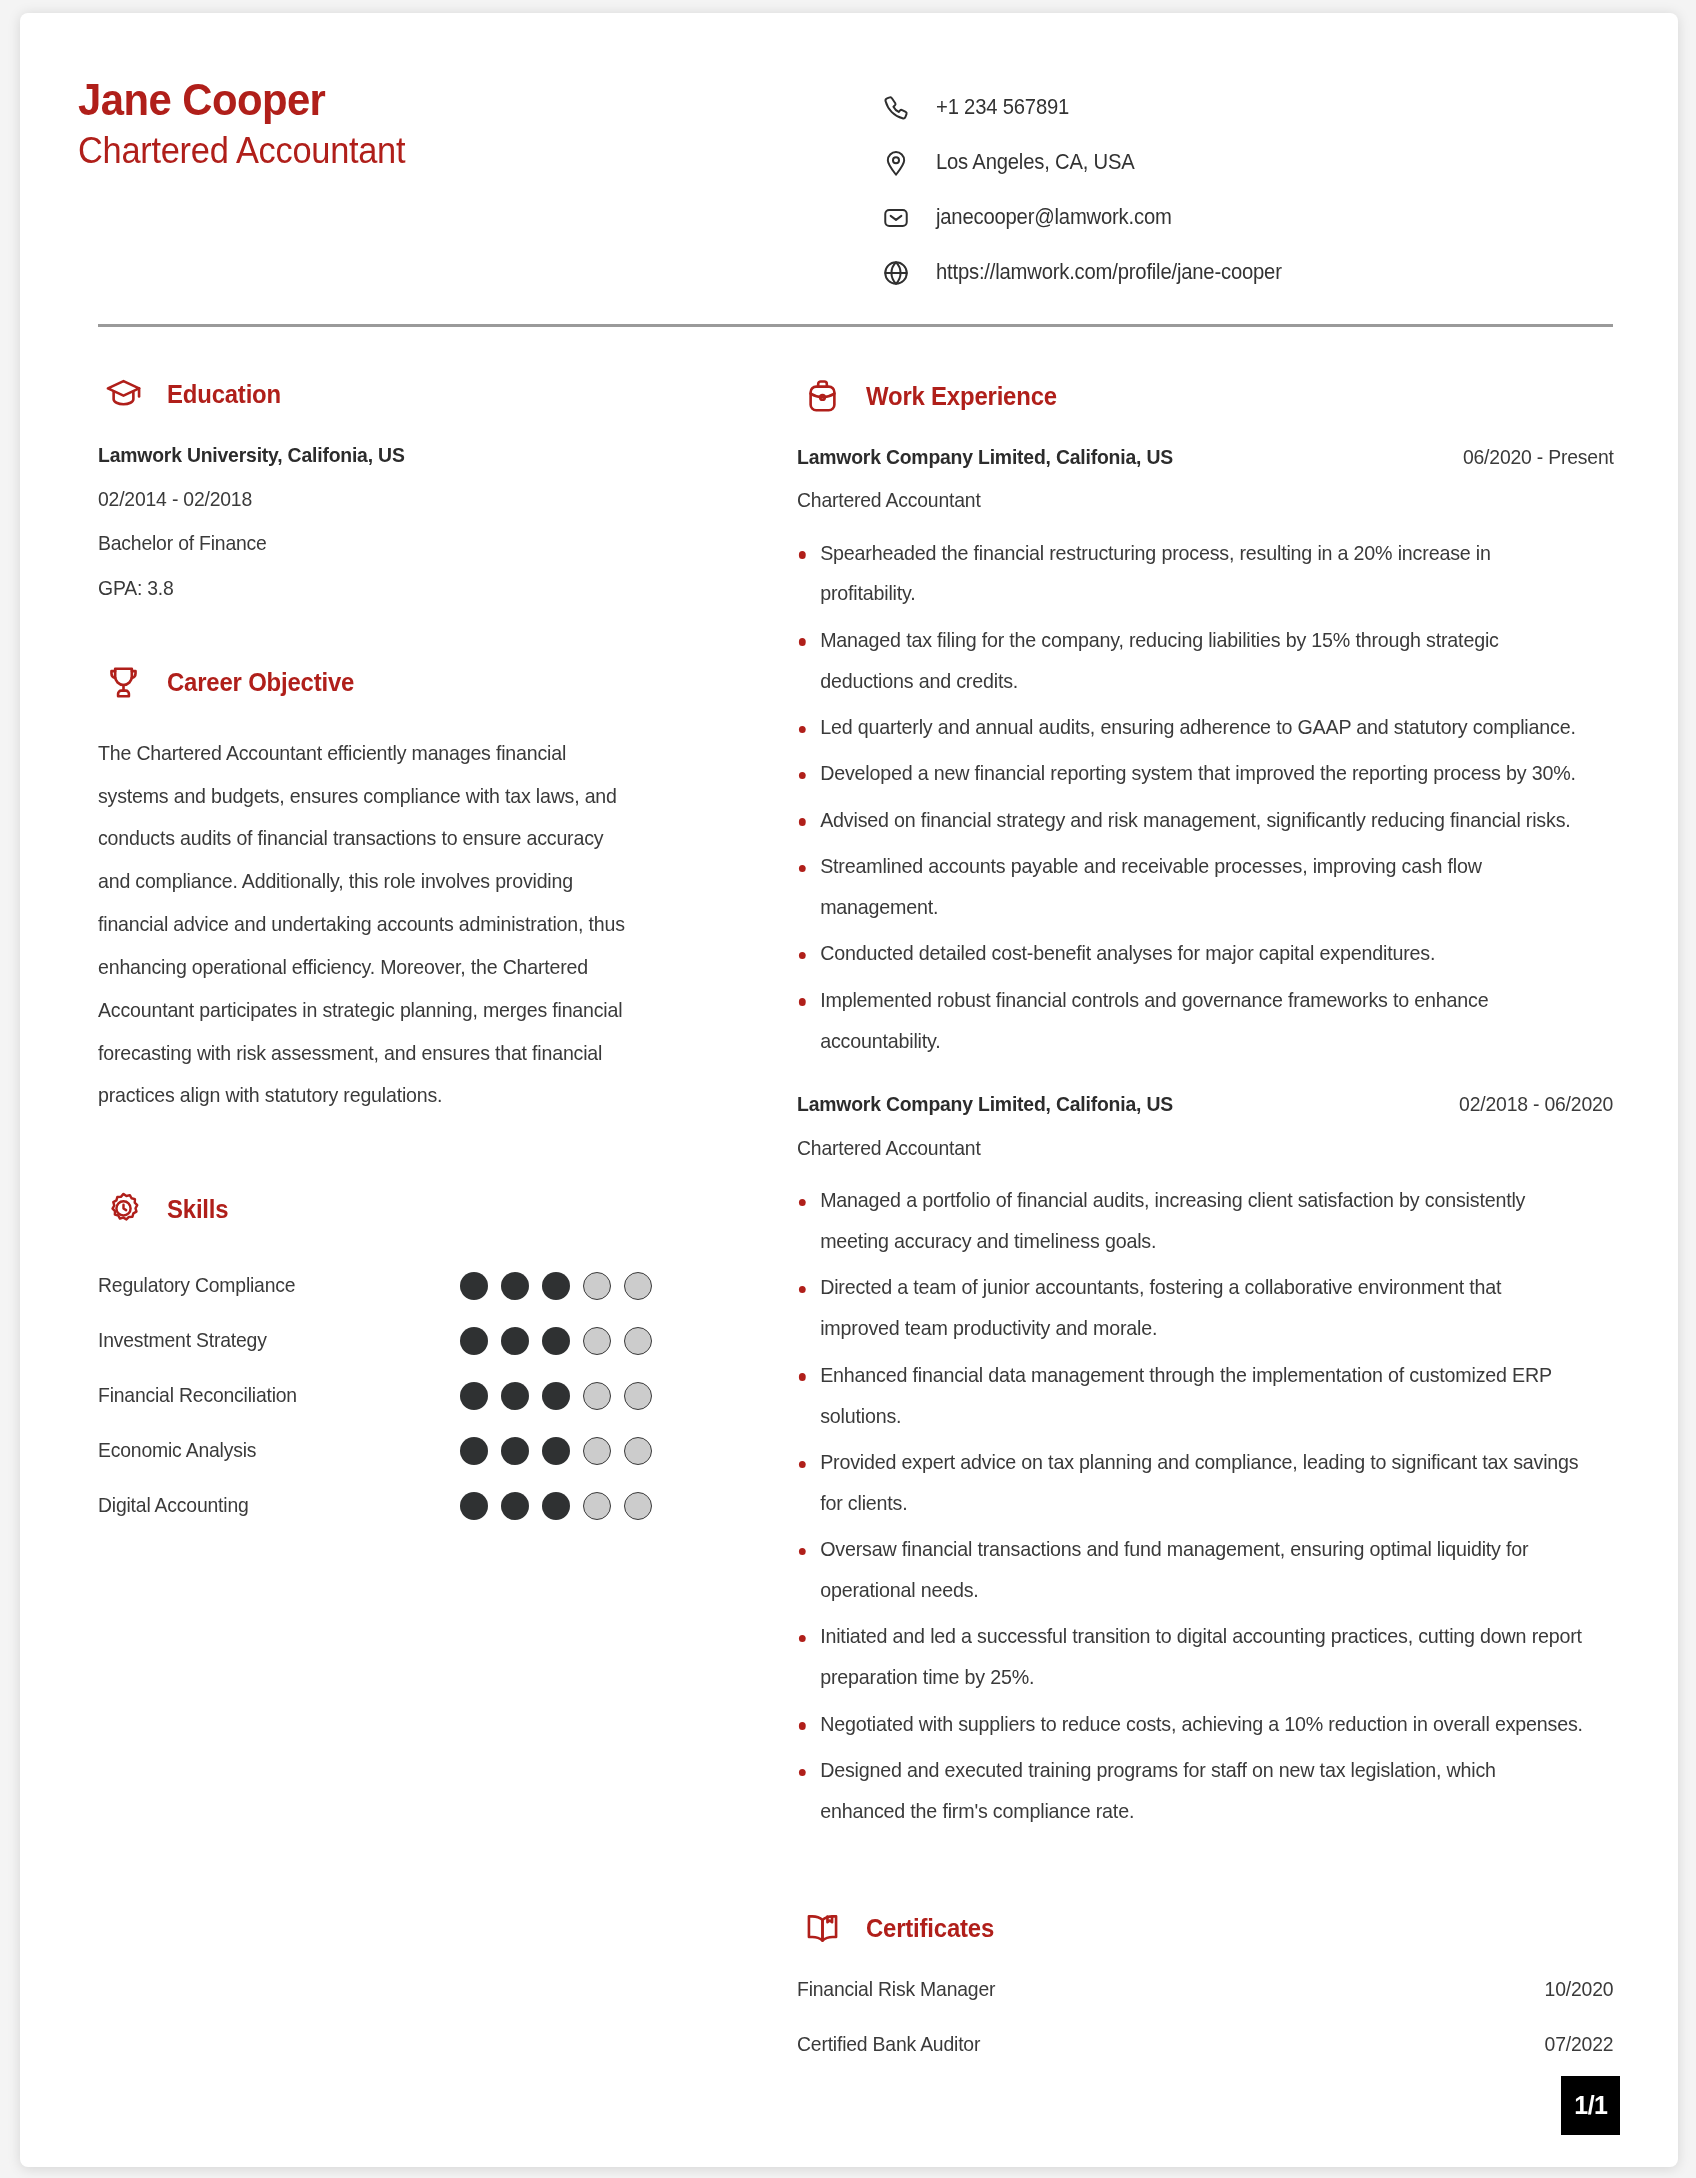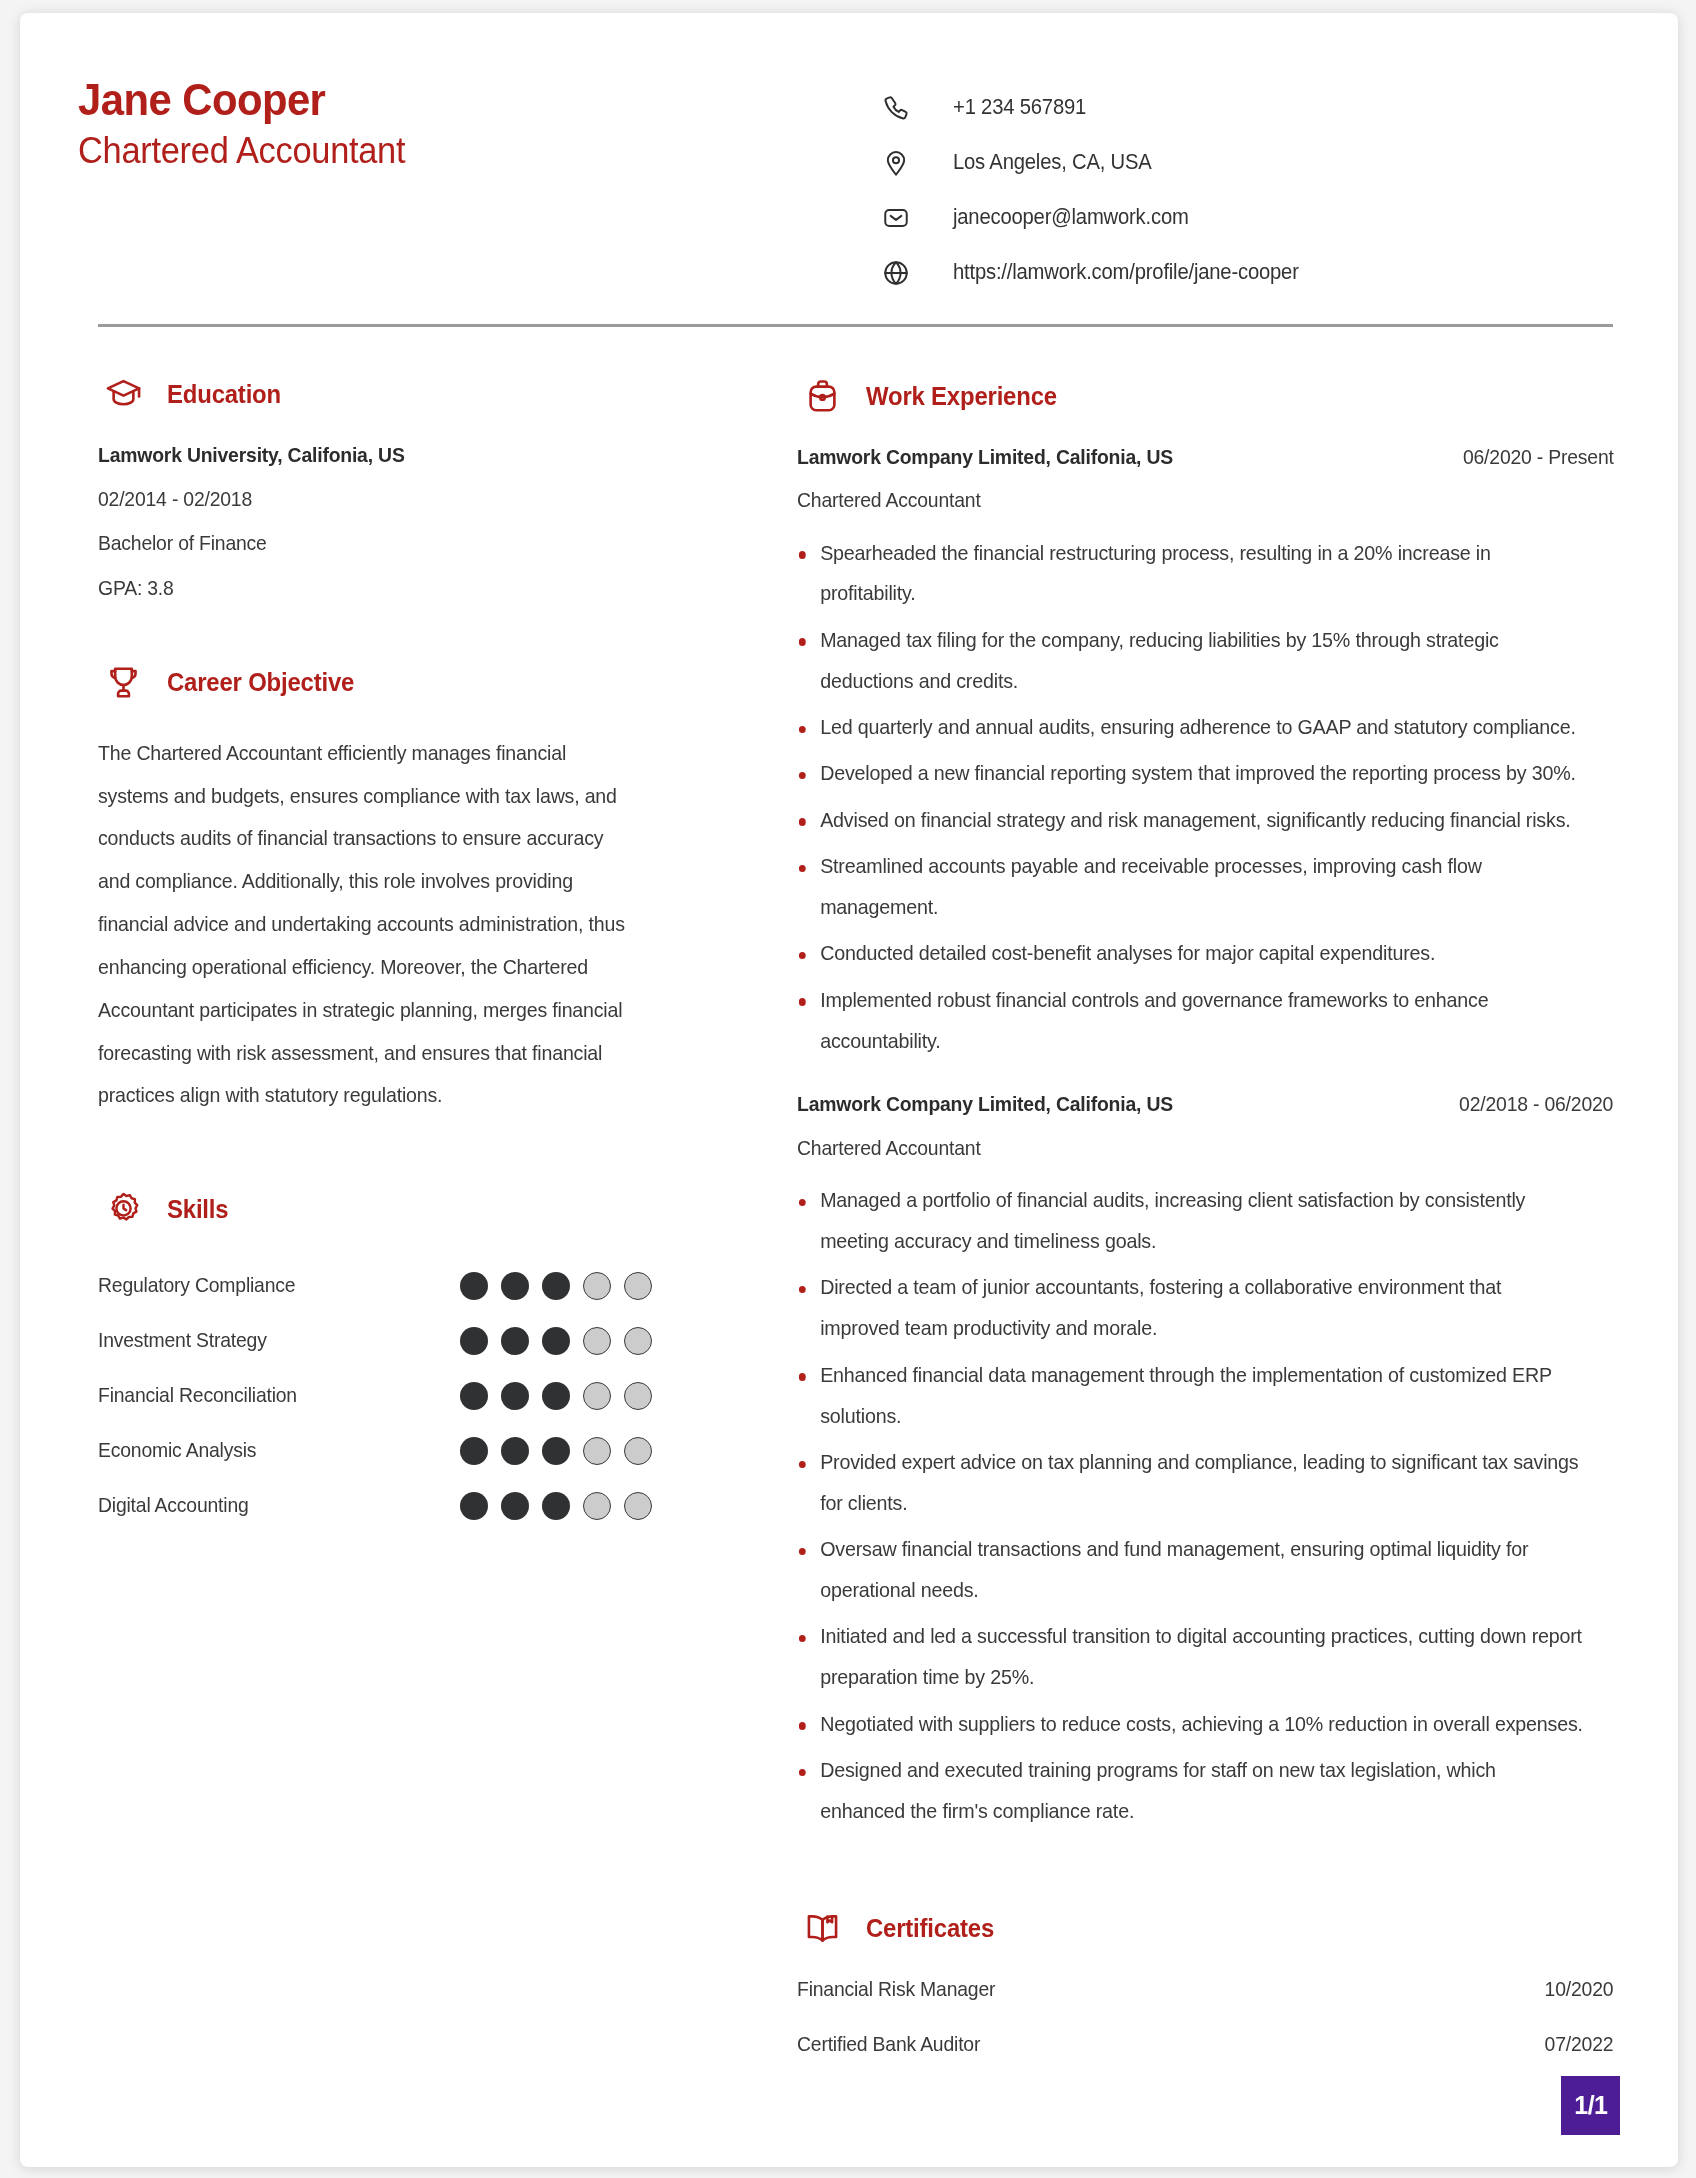--- a/index.html
+++ b/index.html
@@ -43,21 +43,20 @@
     transform:scaleX(0.93);
     transform-origin:left center;
     line-height:1.22;
     margin-top:3.7px;
   }
   .contacts { flex:1; padding-top:13px; padding-left:37px; }
   .contact-row {
     display:flex;
     align-items:center;
     height:55px;
-    gap:17px;
   }
   .contact-icon {
     width:39px; height:39px;
     flex:0 0 39px;
     display:flex; align-items:center; justify-content:center;
     margin-right:20.4px;
   }
   .contact-icon svg { display:block; }
   .contact-text {
     font-size:21.3px;
@@ -224,21 +223,21 @@
     white-space:nowrap;
     transform:scaleX(0.95);
     transform-origin:right center;
   }
 
   
   .page-badge {
     position:absolute;
     right:58px; bottom:32px;
     width:59px; height:59px;
-    background:#4c1d95;
+    background:#000000;
     color:#ffffff;
     font-size:25px;
     font-weight:700;
     display:flex;
     align-items:center;
     justify-content:center;
     letter-spacing:-0.5px;
   }
 </style>
 </head>

